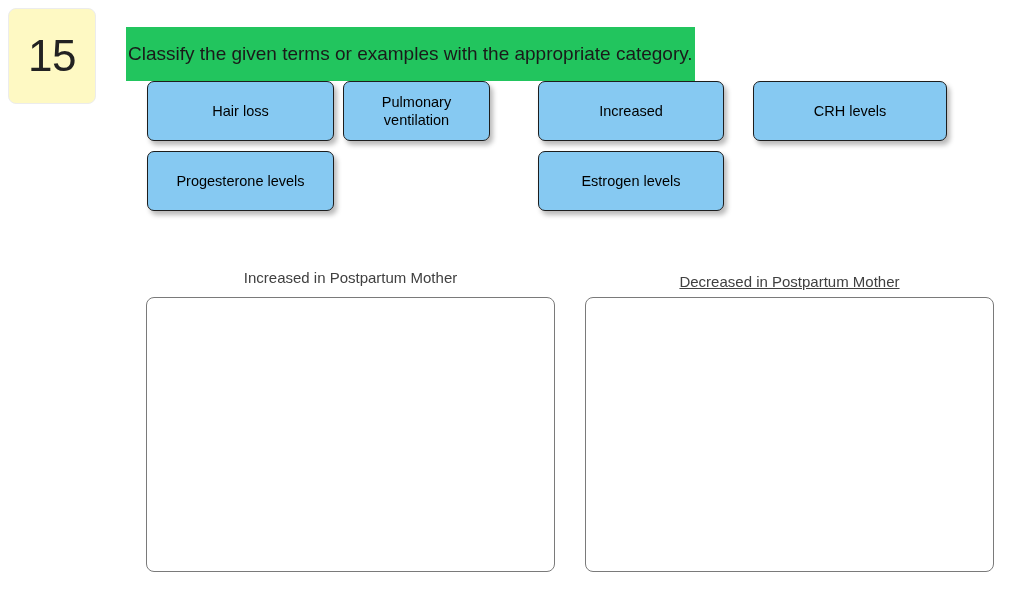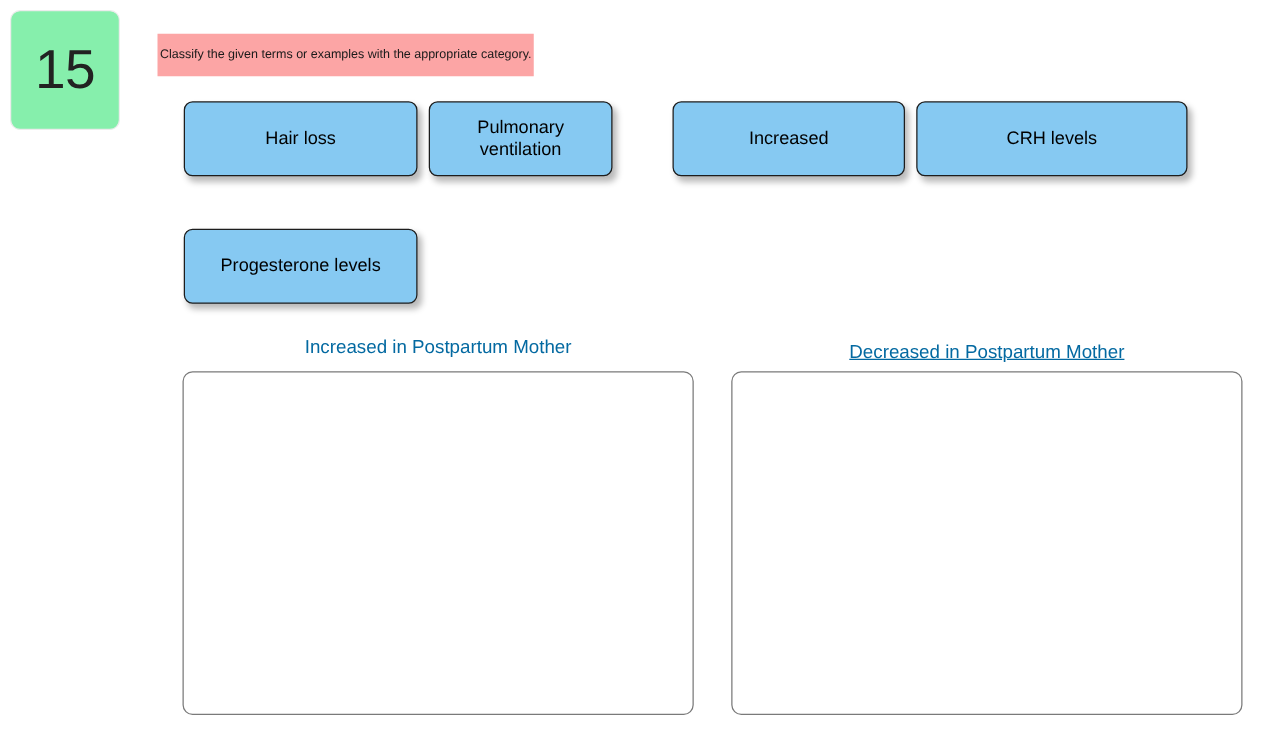--- a/index.html
+++ b/index.html
@@ -17,45 +17,45 @@
     overflow: hidden;
   }
 
   
   .qnum-card {
     position: absolute;
     left: 8px;
     top: 8px;
     width: 88px;
     height: 96px;
-    background: #86efac;
+    background: #fef9c3;
     border: 1px solid #ececec;
     border-radius: 8px;
     box-sizing: border-box;
     display: flex;
     align-items: center;
     justify-content: center;
   }
   .qnum-text {
     font-size: 44px;
     line-height: 1;
     color: #222222;
     font-weight: 400;
     letter-spacing: -0.5px;
   }
 
   
   .instruction {
     position: absolute;
     left: 126px;
     top: 27px;
-    font-size: 10px;
+    font-size: 19px;
     color: #1a1a1a;
-    background: #fca5a5;
-    padding: 7px 2px;
+    background: #22c55e;
+    padding: 17px 2px;
     white-space: nowrap;
     line-height: 20px;
   }
 
   
   .tile-area {
     position: absolute;
     left: 0;
     top: 0;
     width: 1029px;
@@ -76,31 +76,31 @@
     color: #000000;
     line-height: 18px;
     padding: 2px 6px;
     cursor: grab;
     user-select: none;
   }
 
   
   .tile.r1 { top: 81px; height: 60px; }
   
-  .tile.r2 { top: 151px; height: 60px; margin-top: 32px; }
+  .tile.r2 { top: 151px; height: 60px; }
 
   .tile.c1 { left: 147px; width: 187px; }
   .tile.c2 { left: 343px; width: 147px; }
   .tile.c3 { left: 538px; width: 186px; }
-  .tile.c4 { left: 733px; width: 217px; }
+  .tile.c4 { left: 753px; width: 194px; }
   .zone-title {
     position: absolute;
     text-align: center;
     font-size: 15px;
-    color: #0369a1;
+    color: #404040;
     white-space: nowrap;
     line-height: 18px;
   }
   .zone-box {
     position: absolute;
     border: 1.2px solid #7a7a7a;
     border-radius: 8px;
     box-sizing: border-box;
     background: #ffffff;
   }
@@ -120,19 +120,20 @@
 
 <div class="instruction">Classify the given terms or examples with the appropriate category.</div>
 
 <div class="tile-area">
   <div class="tile r1 c1">Hair loss</div>
   <div class="tile r1 c2">Pulmonary ventilation</div>
   <div class="tile r1 c3">Increased</div>
   <div class="tile r1 c4">CRH levels</div>
 
   <div class="tile r2 c1">Progesterone levels</div>
+  <div class="tile r2 c3">Estrogen levels</div>
 </div>
 
 <div class="zone-title" id="zone-left-title">Increased in Postpartum Mother</div>
 <div class="zone-box" id="zone-left-box"></div>
 
 <div class="zone-title" id="zone-right-title">Decreased in Postpartum Mother</div>
 <div class="zone-box" id="zone-right-box"></div>
 
 </body></html>

